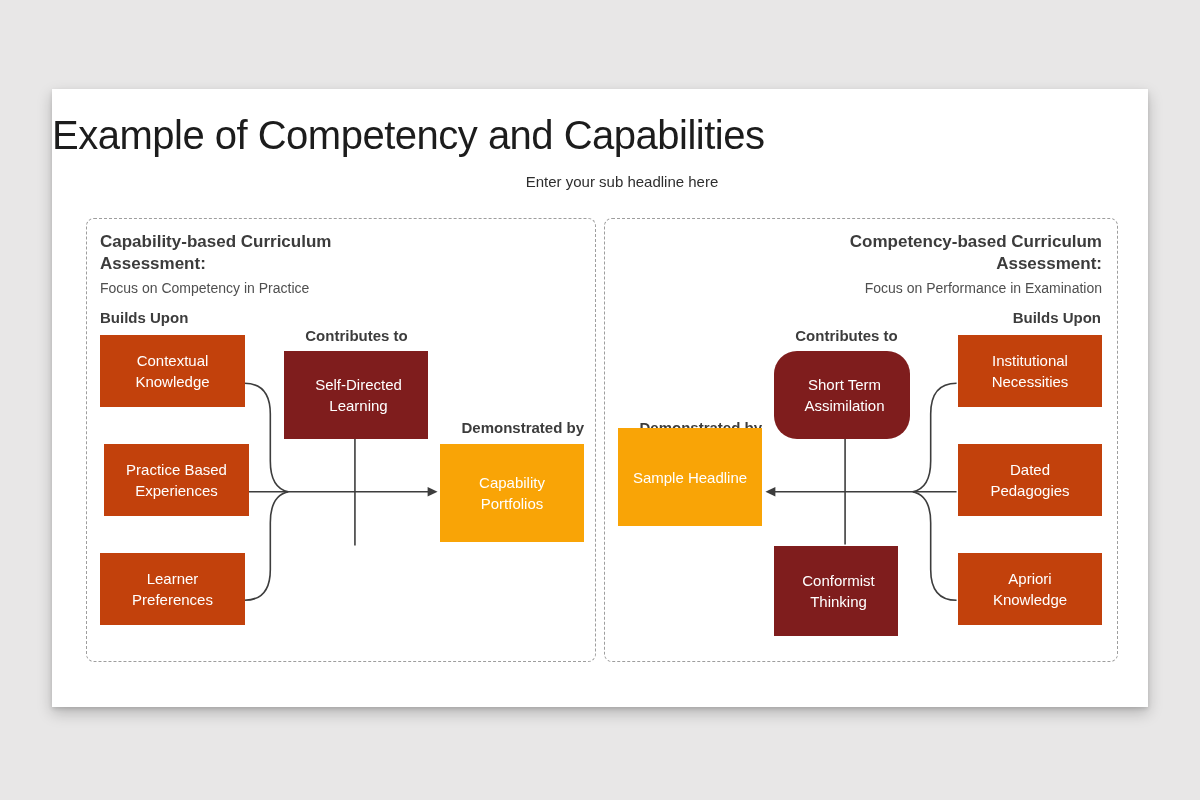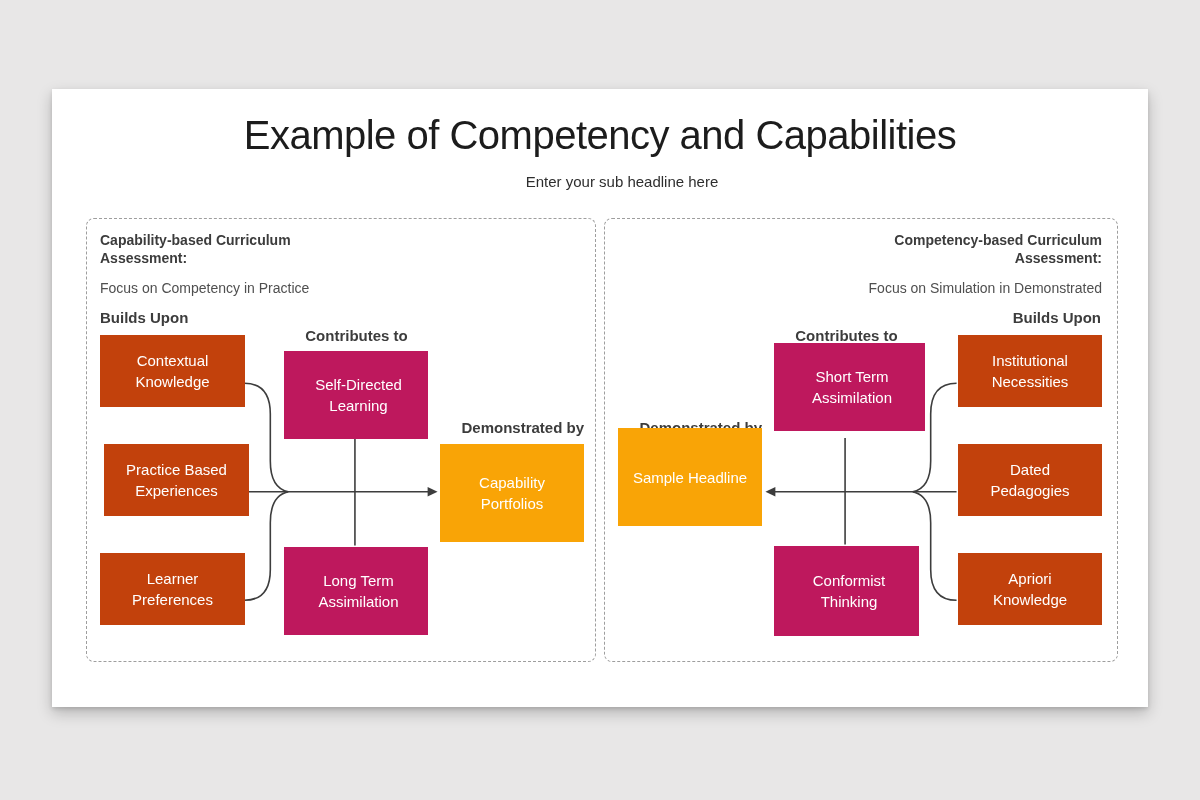--- a/index.html
+++ b/index.html
@@ -16,21 +16,21 @@
     position: absolute;
     left: 52px; top: 89px;
     width: 1096px; height: 618px;
     background: #ffffff;
     box-shadow: 0 6px 14px rgba(0,0,0,0.22), 0 2px 4px rgba(0,0,0,0.12);
   }
 
   .title {
     position: absolute;
     left: 0; right: 0; top: 24px;
-    text-align: center;
+    text-align: left;
     font-size: 40px;
     font-weight: 400;
     letter-spacing: -0.5px;
     color: #1c1c1c;
   }
   .subtitle {
     position: absolute;
     left: 0; right: 0; top: 84px;
     text-align: center;
     font-size: 15px;
@@ -45,21 +45,21 @@
     border: 1px dashed #9e9e9e;
     border-radius: 8px;
     background: #ffffff;
   }
   .panel-left  { left: 34px;  width: 510px; }
   .panel-right { left: 552px; width: 514px; }
 
   .panel-heading {
     position: absolute;
     top: 12px;
-    font-size: 14px;
+    font-size: 17px;
     font-weight: 700;
     line-height: 1.32;
     color: #3c3c3c;
   }
   .panel-left  .panel-heading { left: 13px;  width: 252px; text-align: left; }
   .panel-right .panel-heading { right: 15px; width: 262px; text-align: right; }
 
   .panel-focus {
     position: absolute;
     top: 61px;
@@ -90,37 +90,37 @@
     display: flex;
     align-items: center;
     justify-content: center;
     text-align: center;
     color: #ffffff;
     font-size: 15px;
     line-height: 1.4;
     padding: 6px 14px;
   }
   .fbox-blue   { background: #c2410c; width: 145px; height: 72px; }
-  .fbox-cyan   { background: #be185d; width: 144px; height: 88px; padding-left: 19px; }
+  .fbox-cyan   { background: #7f1d1d; width: 144px; height: 88px; padding-left: 19px; }
   .fbox-orange { background: #f9a406; width: 144px; height: 98px; }
 
   
   .panel-left .b1 { left: 13px; top: 116px; }
   .panel-left .b2 { left: 17px; top: 225px; }
   .panel-left .b3 { left: 13px; top: 334px; }
   .panel-left .c1 { left: 197px; top: 132px; }
   .panel-left .c2 { left: 197px; top: 328px; }
   .panel-left .d1 { left: 353px; top: 225px; }
 
   
   .panel-right .b1 { left: 353px; top: 116px; width: 144px; }
   .panel-right .b2 { left: 353px; top: 225px; width: 144px; }
   .panel-right .b3 { left: 353px; top: 334px; width: 144px; }
-  .panel-right .c1 { left: 169px; top: 124px; width: 151px; }
-  .panel-right .c2 { left: 169px; top: 327px; width: 145px; height: 90px; }
+  .panel-right .c1 { left: 169px; top: 132px; width: 136px; border-radius: 23px; }
+  .panel-right .c2 { left: 169px; top: 327px; width: 124px; height: 90px; }
   .panel-right .d1 { left: 13px;  top: 209px; }
 
   .connectors {
     position: absolute;
     inset: 0;
     width: 100%; height: 100%;
     pointer-events: none;
   }
   .connectors path, .connectors line {
     stroke: #3d3d3d;
@@ -151,27 +151,26 @@
         <path d="M269 220 V328"></path>
         <path d="M158 165 Q184 165 184 196 V243 Q184 270 202 274"></path>
         <path d="M158 383 Q184 383 184 352 V305 Q184 278 202 274"></path>
         <polygon points="352,274 342,269.2 342,278.8"></polygon>
       </svg>
 
       <div class="fbox fbox-blue b1">Contextual Knowledge</div>
       <div class="fbox fbox-blue b2">Practice Based Experiences</div>
       <div class="fbox fbox-blue b3">Learner Preferences</div>
       <div class="fbox fbox-cyan c1">Self-Directed Learning</div>
-      <div class="fbox fbox-cyan c2">Long Term Assimilation</div>
       <div class="fbox fbox-orange d1">Capability Portfolios</div>
     </div>
 
     <div class="panel panel-right">
       <div class="panel-heading">Competency-based Curriculum Assessment:</div>
-      <div class="panel-focus">Focus on Simulation in Demonstrated</div>
+      <div class="panel-focus">Focus on Performance in Examination</div>
 
       <div class="flow-label label-builds">Builds Upon</div>
       <div class="flow-label label-contributes">Contributes to</div>
       <div class="flow-label label-demonstrated">Demonstrated by</div>
 
       <svg class="connectors" viewBox="0 0 514 444" width="514" height="444">
         <path d="M353 274 H170"></path>
         <path d="M241 220 V327"></path>
         <path d="M353 165 Q327 165 327 196 V243 Q327 270 309 274"></path>
         <path d="M353 383 Q327 383 327 352 V305 Q327 278 309 274"></path>

